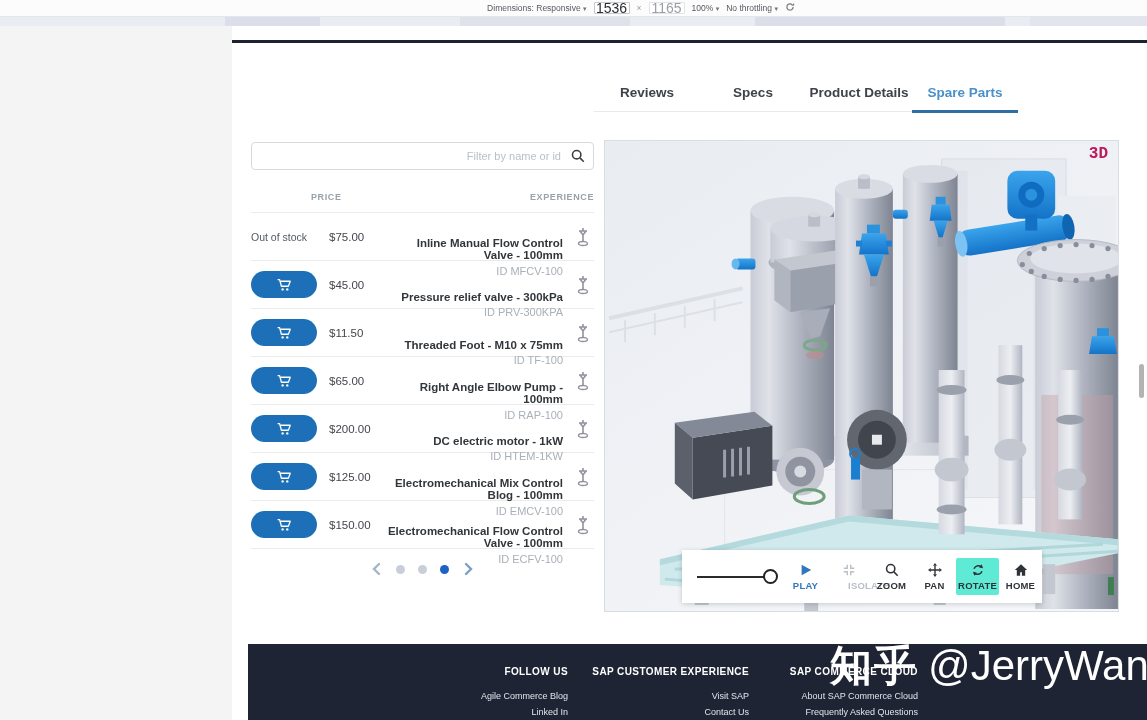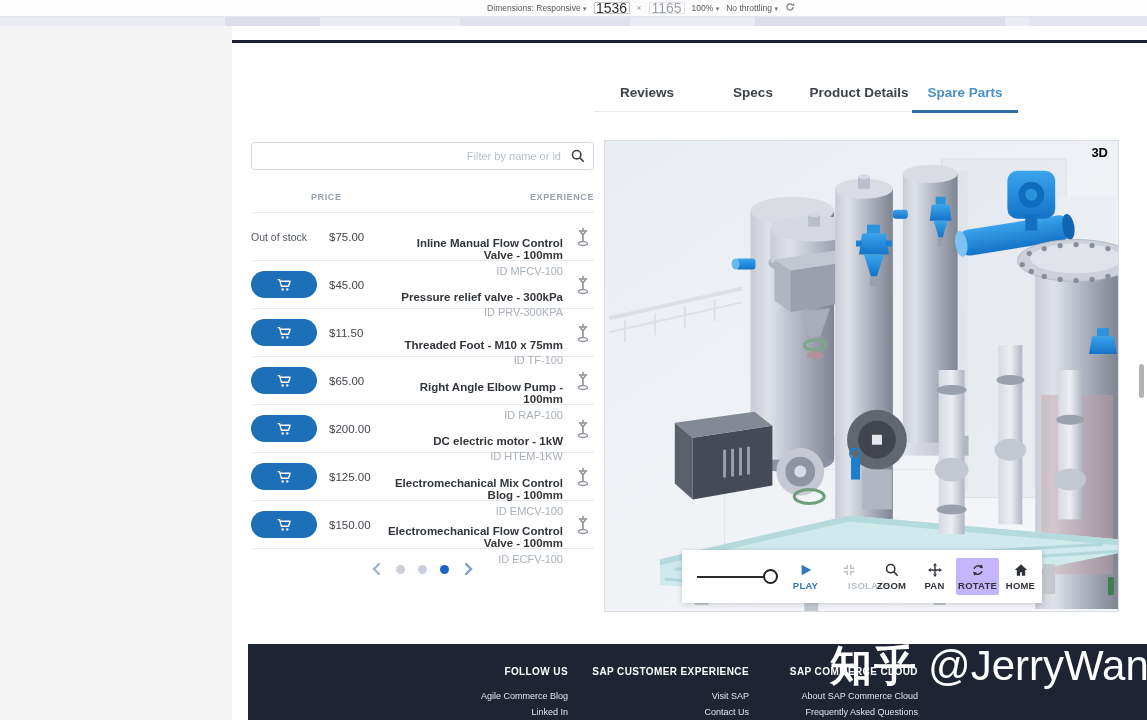--- a/index.html
+++ b/index.html
@@ -60,35 +60,35 @@
   .cell-icon { width:22px; flex:none; display:flex; justify-content:center; }
 
   .paging { display:flex; align-items:center; justify-content:center; gap:13px; margin-top:13px; }
   .pg-chev { cursor:pointer; display:flex; }
   .dot { width:9px; height:9px; border-radius:50%; background:#c9cfda; cursor:pointer; }
   .dot.on { background:#1c63c4; }
 
   
   .viewer { position:absolute; left:604px; top:140px; width:515px; height:472px;
     border:1px solid #d9dce1; background:#eef0f4; }
-  .badge3d { position:absolute; right:10px; top:4px; font-size:13px; font-weight:700; color:#000000; z-index:3; }
+  .badge3d { position:absolute; right:10px; top:4px; font-size:16px; font-weight:700; color:#be185d; z-index:3;font-family:Liberation Mono, monospace; }
   .scene { position:absolute; left:0; top:0; width:100%; height:100%; }
   .vtoolbar { position:absolute; left:77px; top:409px; width:360px; height:53px; background:#fff;
     box-shadow:0 1px 5px rgba(0,0,0,.18); display:flex; align-items:center; z-index:4; }
   .slider { position:relative; width:84px; height:16px; margin-left:15px; cursor:pointer; }
   .slider .track { position:absolute; left:0; right:0; top:7px; height:2.5px; background:#2b2b2b; }
   .slider .handle { position:absolute; right:-7px; top:0; width:15px; height:15px; border-radius:50%;
     background:#fff; border:2.5px solid #222; }
   .vbtns { display:flex; margin-left:13px; }
   .vbtn { width:43px; display:flex; flex-direction:column; align-items:center; gap:3px;
     padding:5px 0 4px; cursor:pointer; border-radius:2px; }
   .vbtn .lbl { font-size:9.5px; font-weight:700; letter-spacing:.2px; color:#2f3338;text-align:right; }
   .vbtn.primary .lbl { color:#3077be; }
   .vbtn.disabled .lbl { color:#b9bfc6;margin-left:41px; }
-  .vbtn.selected { background:#c4b5fd; }
+  .vbtn.selected { background:#5eead4; }
 
   
   .sb-thumb { position:absolute; left:1139px; top:364px; width:5px; height:34px; background:#b3b3b3; border-radius:3px; }
 
   
   .footer { position:absolute; left:248px; top:644px; width:915px; height:76px; background:#1e2433; }
   .fcol { position:absolute; top:22px; text-align:right; }
   .fcol .fh { font-size:10px; font-weight:700; color:#fff; letter-spacing:.4px; }
   .fcol .flink { font-size:9px; color:#dfe5ee; line-height:14px; margin-top:2px; cursor:pointer; }
   .fcol .flinks { margin-top:12px; }

